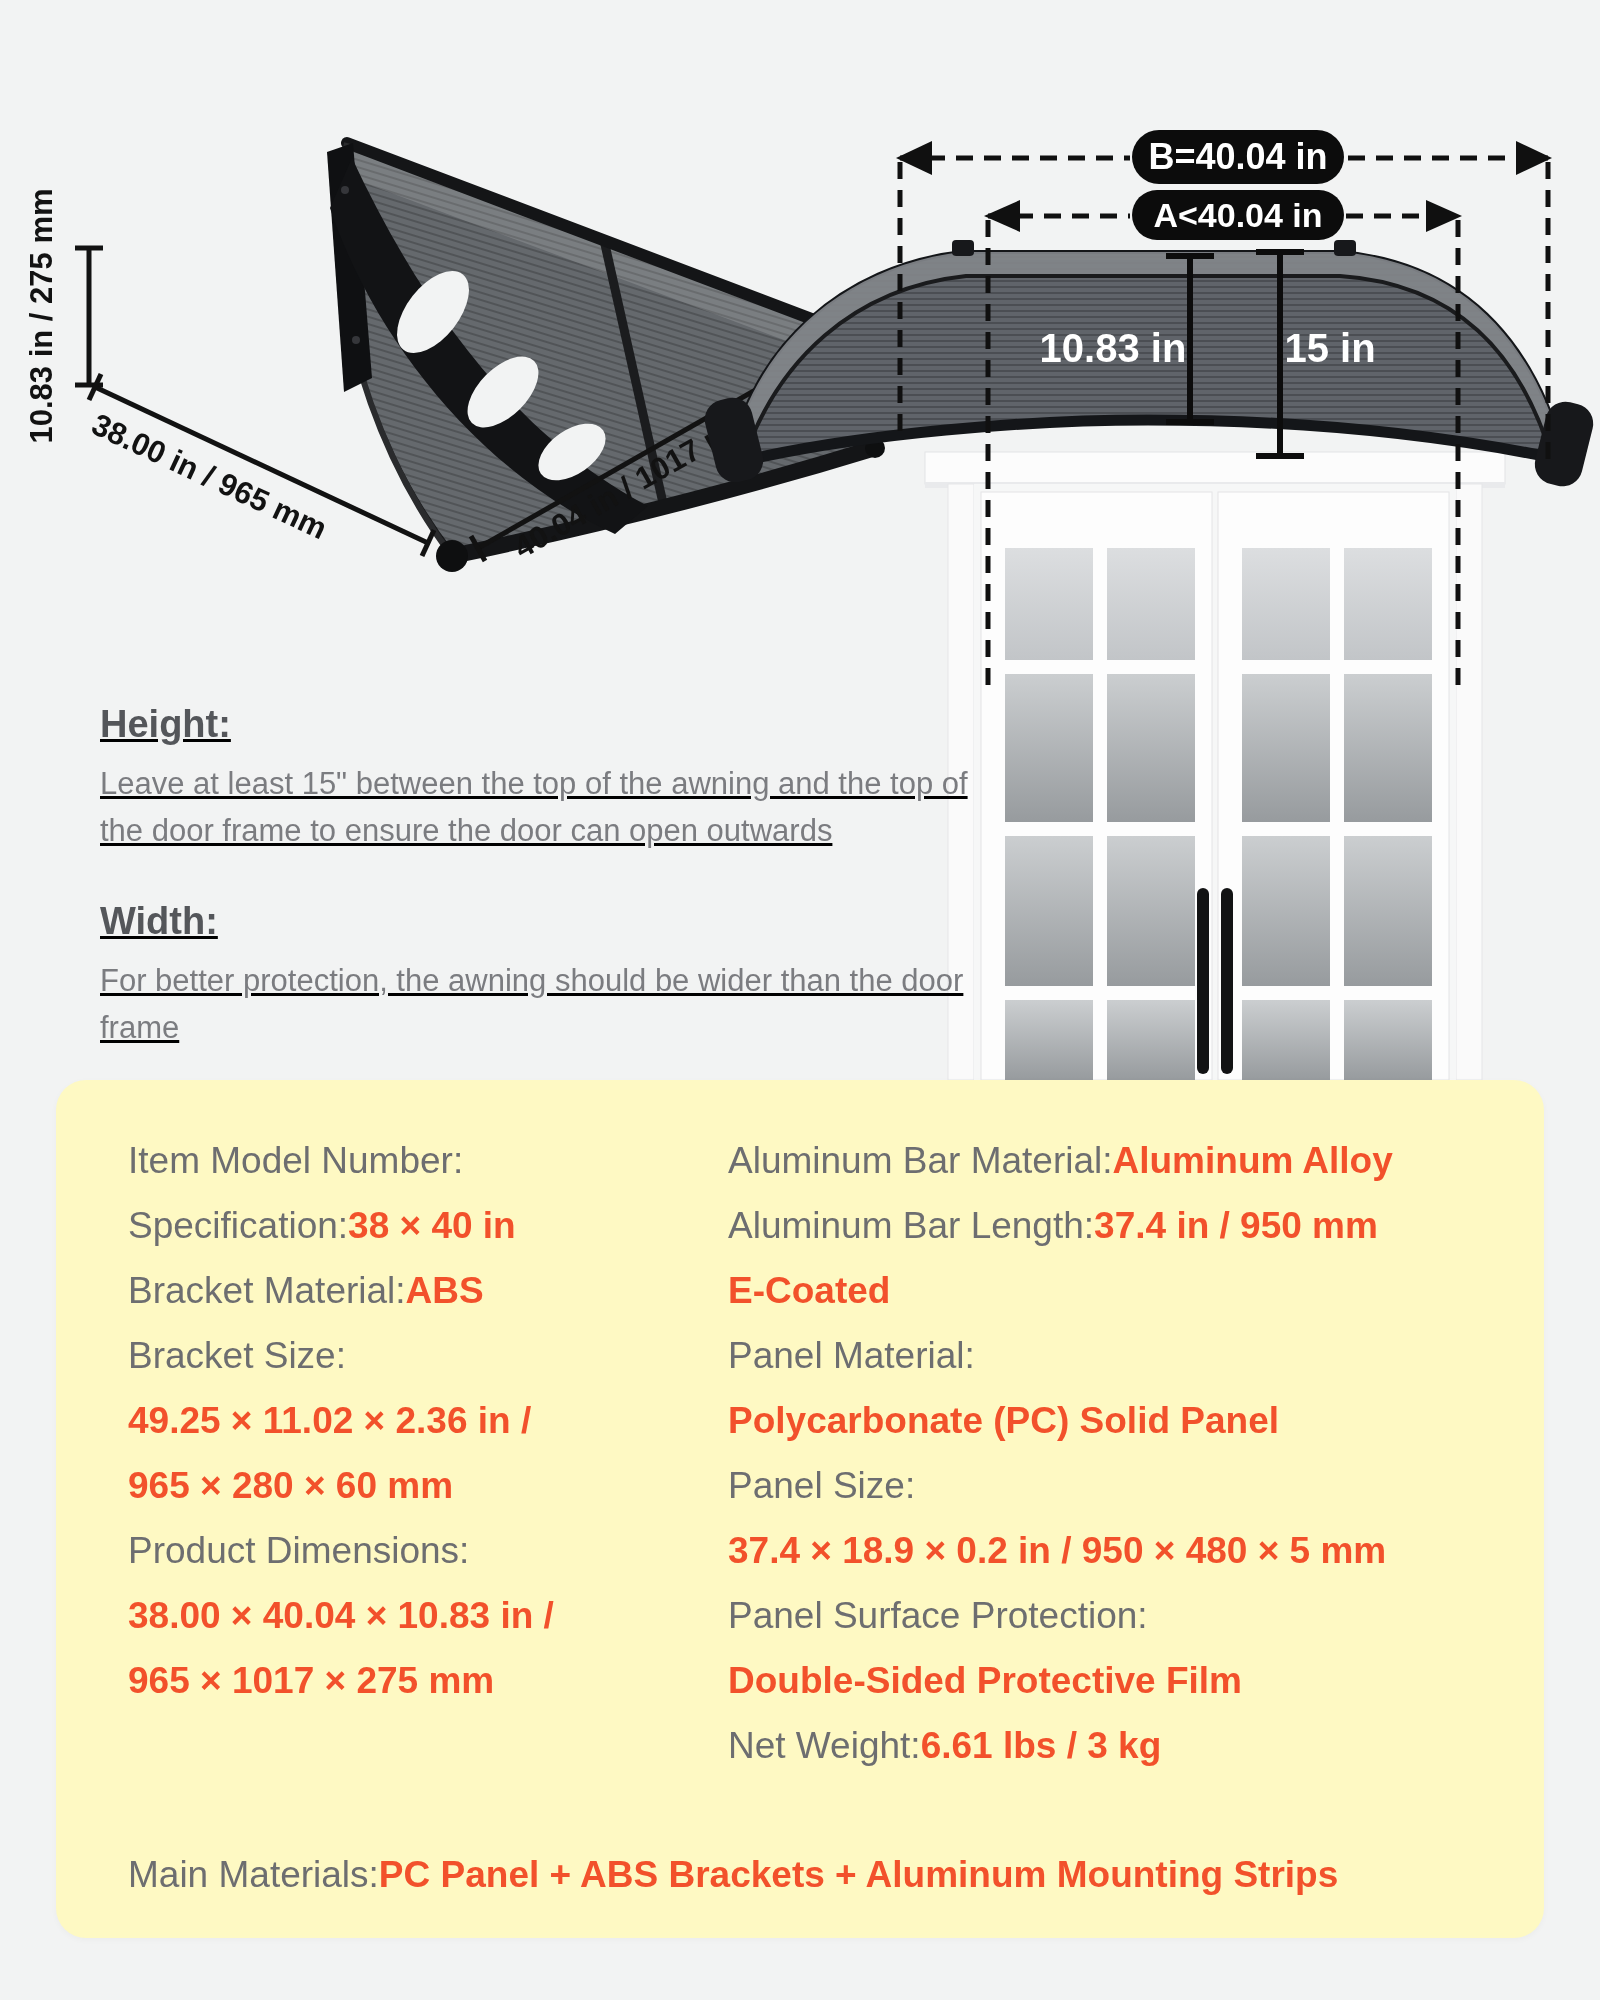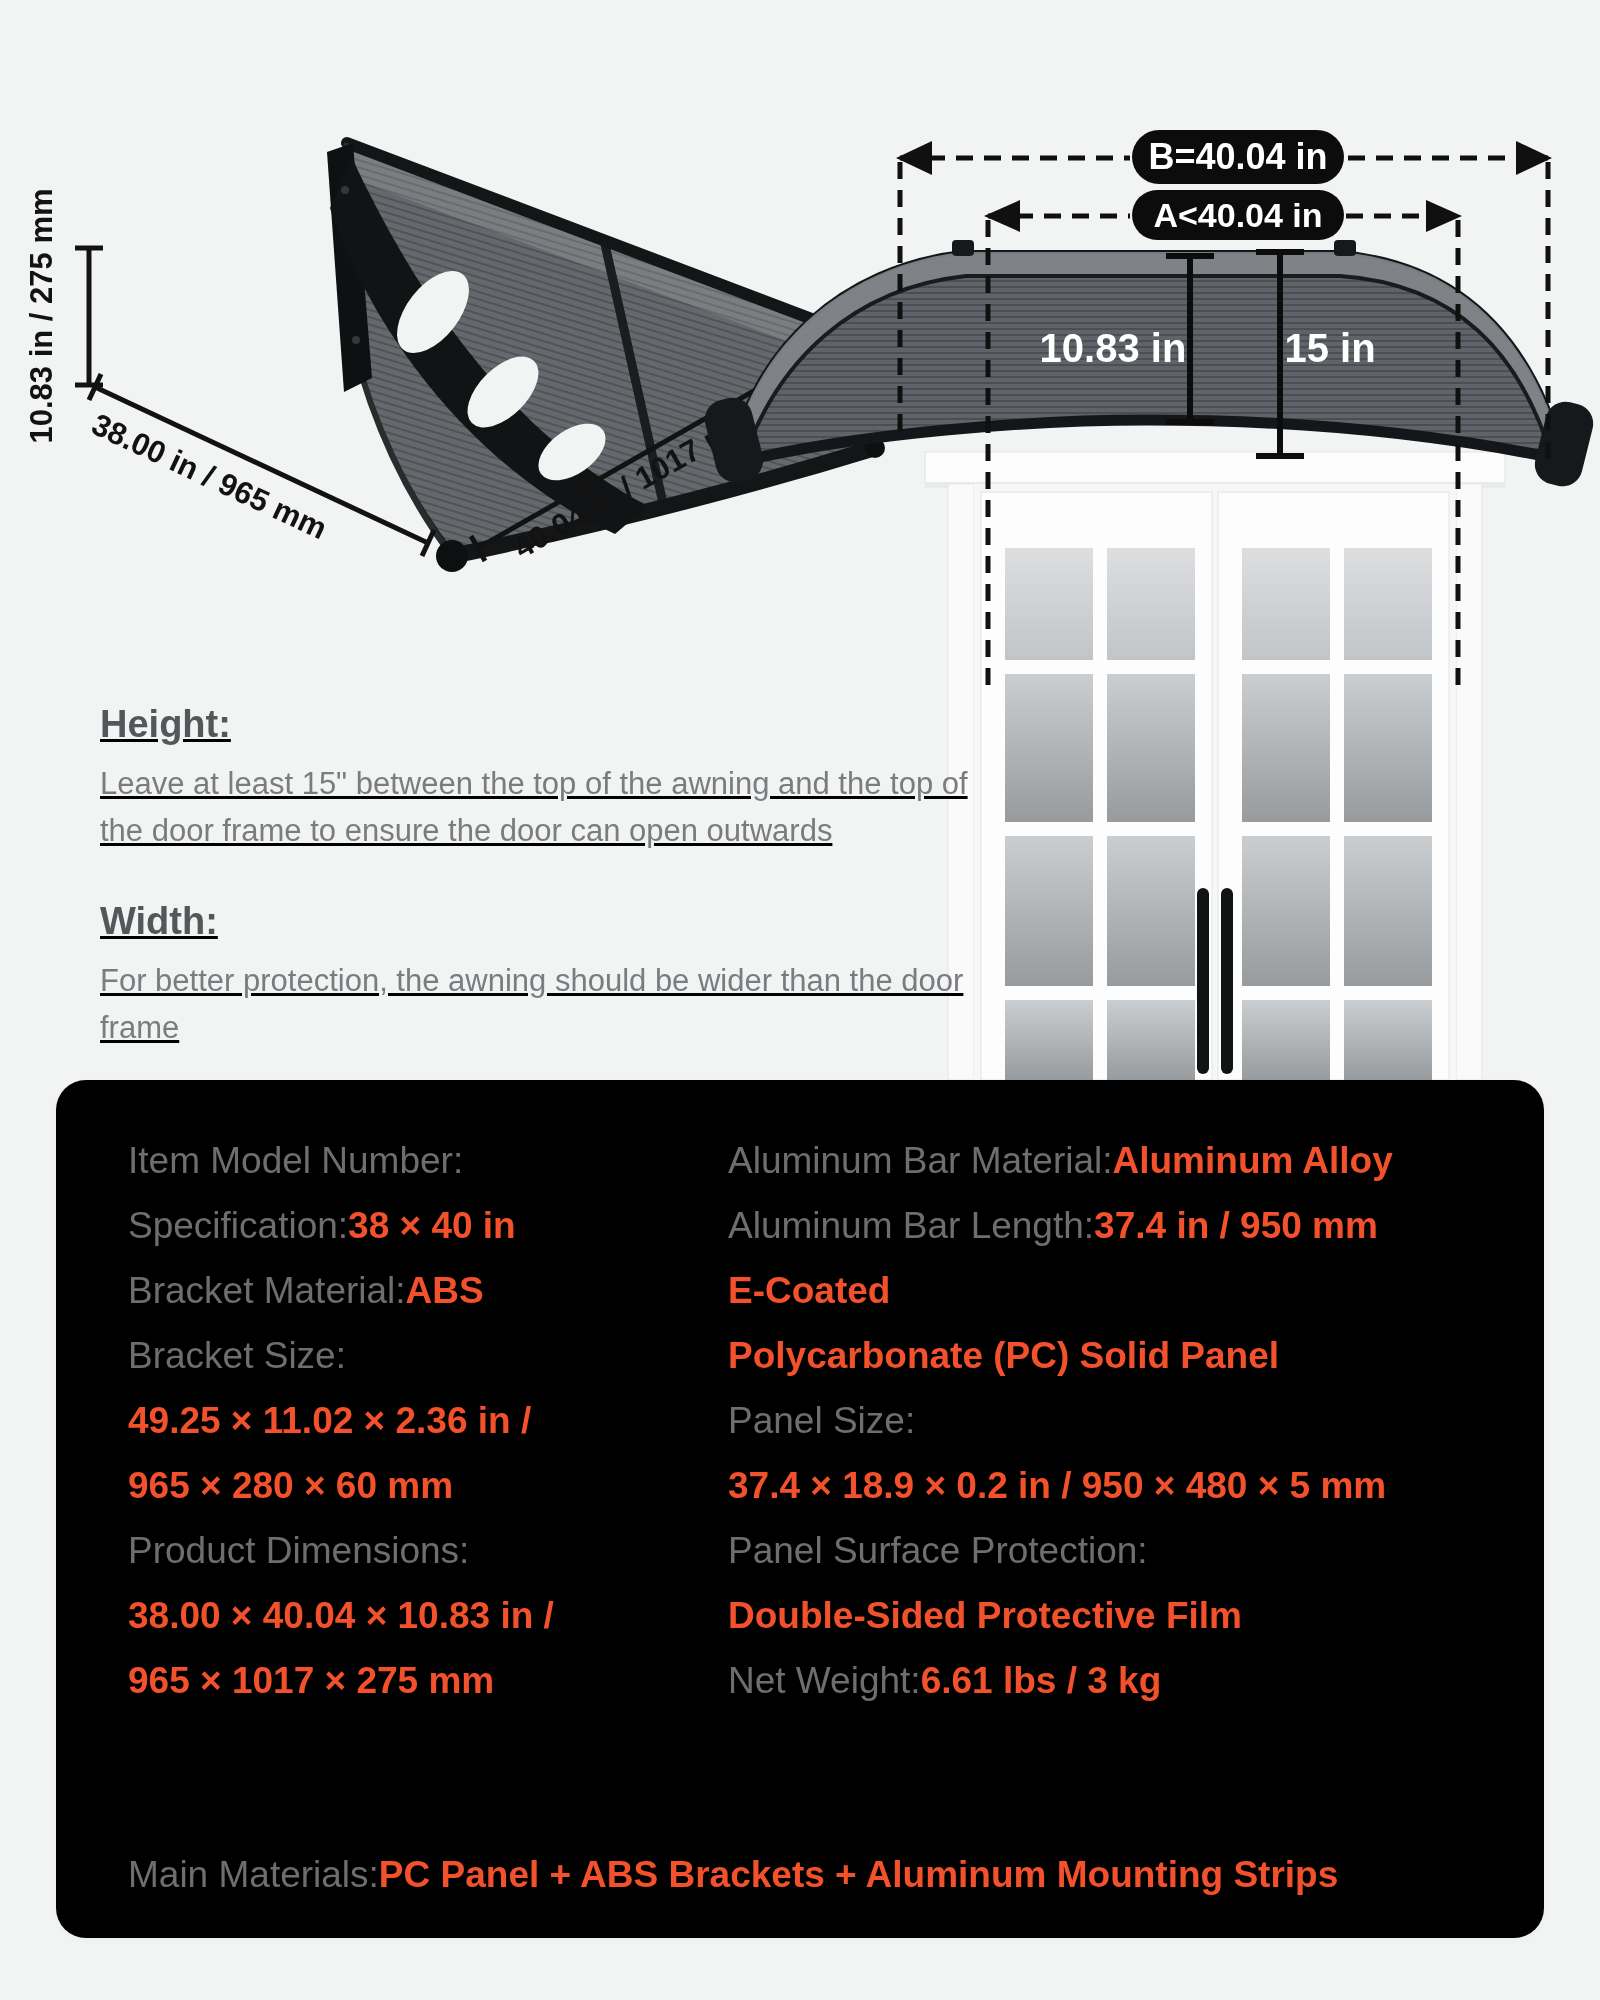--- a/index.html
+++ b/index.html
@@ -5,21 +5,21 @@
   html,body{margin:0;padding:0;}
   body{font-family:"Liberation Sans", sans-serif;}
   #canvas{position:relative;width:1600px;height:2000px;background:#f2f3f3;overflow:hidden;}
 
   
   .notes{position:absolute;left:100px;top:703px;width:880px;text-decoration:underline;}
   .note-title{font-size:38px;font-weight:bold;color:#54565a;margin:0 0 14px 0;}
   .note-body{font-size:31px;color:#7b7c80;line-height:1.52;margin:0 0 46px 0;}
 
   
-  .card{position:absolute;left:56px;top:1080px;width:1488px;height:858px;background:#000000;border-radius:30px;box-shadow:0 2px 6px rgba(0,0,0,0.03);}
+  .card{position:absolute;left:56px;top:1080px;width:1488px;height:858px;background:#fef9c3;border-radius:30px;box-shadow:0 2px 6px rgba(0,0,0,0.03);}
   .col{position:absolute;top:48px;}
   .col-left{left:72px;}
   .col-right{left:672px;}
   .row{height:65px;display:flex;align-items:center;white-space:nowrap;font-size:37px;}
   .lbl{color:#6d6e70;}
   .val{color:#f2512b;font-weight:bold;}
   .footer-row{position:absolute;left:72px;top:762px;height:65px;display:flex;align-items:center;white-space:nowrap;font-size:37px;}
 
   .illus{position:absolute;}
   #left-illus{left:0;top:40px;}
@@ -247,20 +247,24 @@
           <span class="val">Aluminum Alloy</span>
         </div>
       <div class="row">
           <span class="lbl">Aluminum Bar Length: </span>
           <span class="val">37.4 in / 950 mm</span>
         </div>
       <div class="row">
           <span class="val">E-Coated</span>
         </div>
       <div class="row">
+          <span class="lbl">Panel Material:</span>
+          <span class="val"></span>
+        </div>
+      <div class="row">
           <span class="lbl"></span>
           <span class="val">Polycarbonate (PC) Solid Panel</span>
         </div>
       <div class="row">
           <span class="lbl">Panel Size:</span>
           <span class="val"></span>
         </div>
       <div class="row">
           <span class="lbl"></span>
           <span class="val">37.4 × 18.9 × 0.2 in / 950 × 480 × 5 mm</span>

